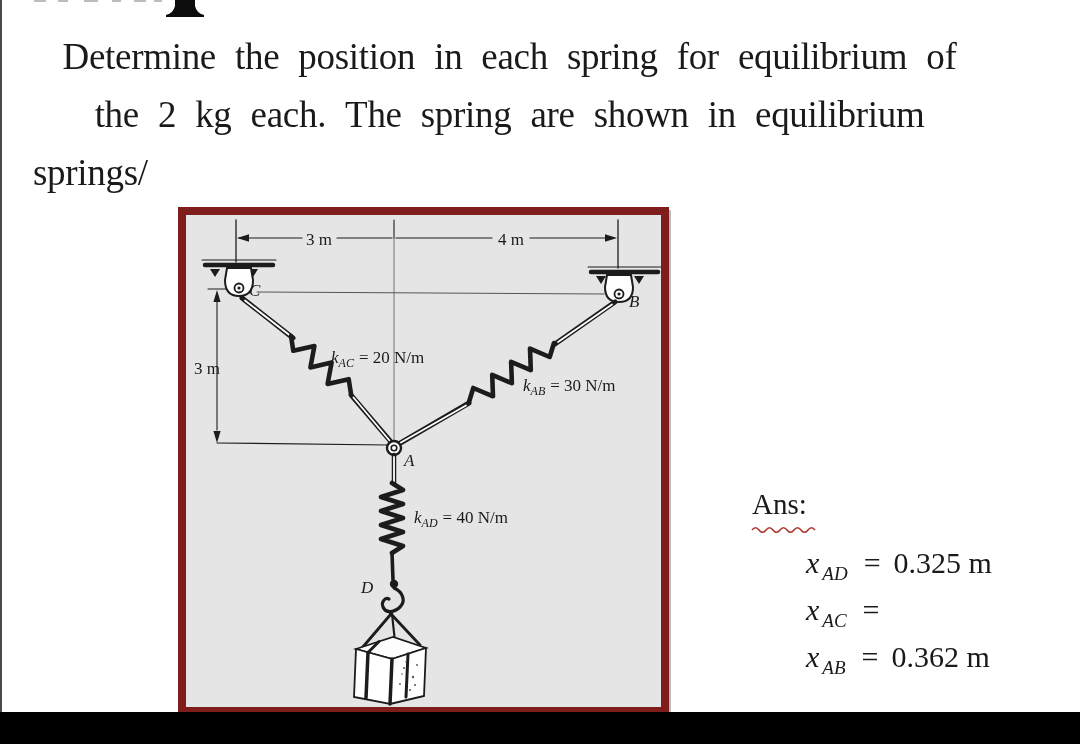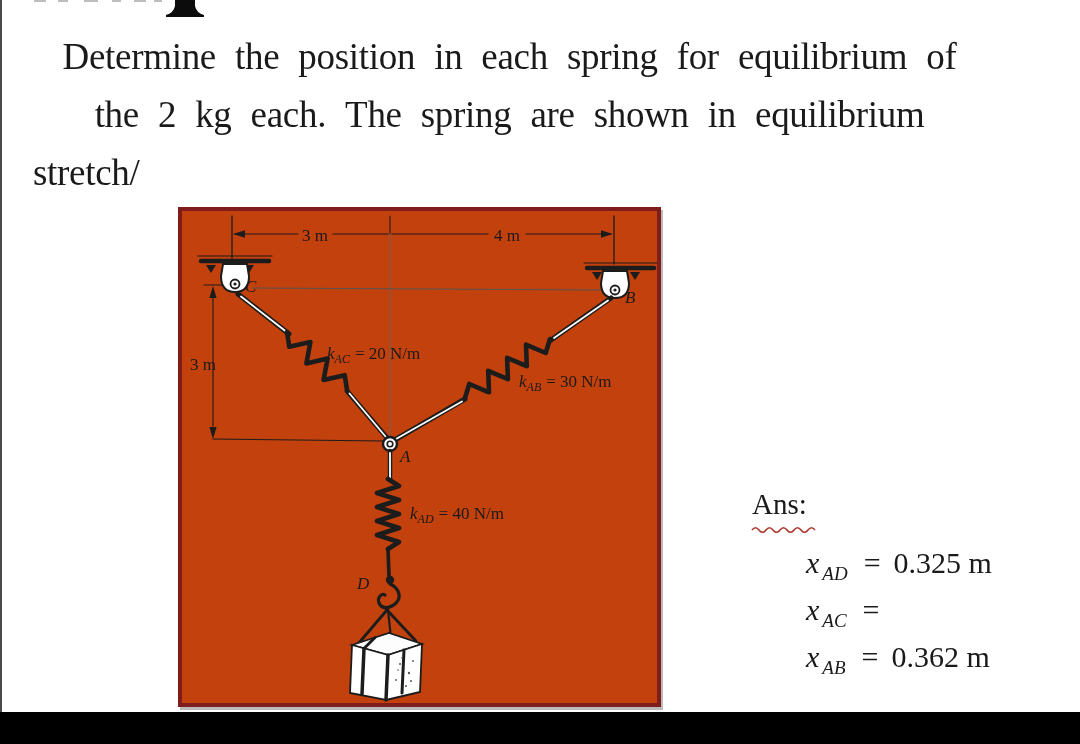--- a/index.html
+++ b/index.html
@@ -13,21 +13,21 @@
   .top-marks i { position:absolute; top:0; height:2px; background:#9a9a9a; opacity:.65; }
 
   .problem {
     position:absolute; left:33px; top:28px; width:953px;
     font-size:37px; line-height:58px; letter-spacing:-0.3px; white-space:nowrap;
   }
   .jline { display:flex; justify-content:center;gap:19px; }
 
   .figure-box {
     position:absolute; left:178px; top:207px; width:475px; height:492px;
-    border:4px solid #7f1d1d; background:#c2410c;
+    border:8px solid #7f1d1d; background:#e5e5e5;
     box-shadow:2px 3px 0 rgba(60,60,60,.35);
   }
   .figure-box svg { display:block; }
 
   .ans-heading { position:absolute; left:752px; top:488px; font-size:29px; }
   .squiggle { position:absolute; left:751px; top:526px; }
   .answers { position:absolute; left:806px; top:546px; font-size:30px; }
   .ans-row { height:47px; display:flex; align-items:baseline; white-space:pre; }
   .ans-row .sym { font-style:italic; }
   .ans-row .sub { font-style:italic; font-size:19px; position:relative; top:7px; margin:0 16px 0 3px; }
@@ -72,21 +72,21 @@
     <span>2</span>
     <span>kg</span>
     <span>each.</span>
     <span>The</span>
     <span>spring</span>
     <span>are</span>
     <span>shown</span>
     <span>in</span>
     <span>equilibrium</span>
   </div>
-  <div>stretch/</div>
+  <div>springs/</div>
 </div>
 
 <div class="figure-box">
 <svg width="475" height="492" viewBox="180 209 475 492">
   <g stroke="#1c1c1c" fill="none" stroke-linecap="round">
 
     <line x1="230" y1="214" x2="230" y2="256" stroke-width="1.3"></line>
     <line x1="612" y1="214" x2="612" y2="262" stroke-width="1.3"></line>
     <line x1="388" y1="214" x2="388" y2="232" stroke-width="1.1"></line>
 

